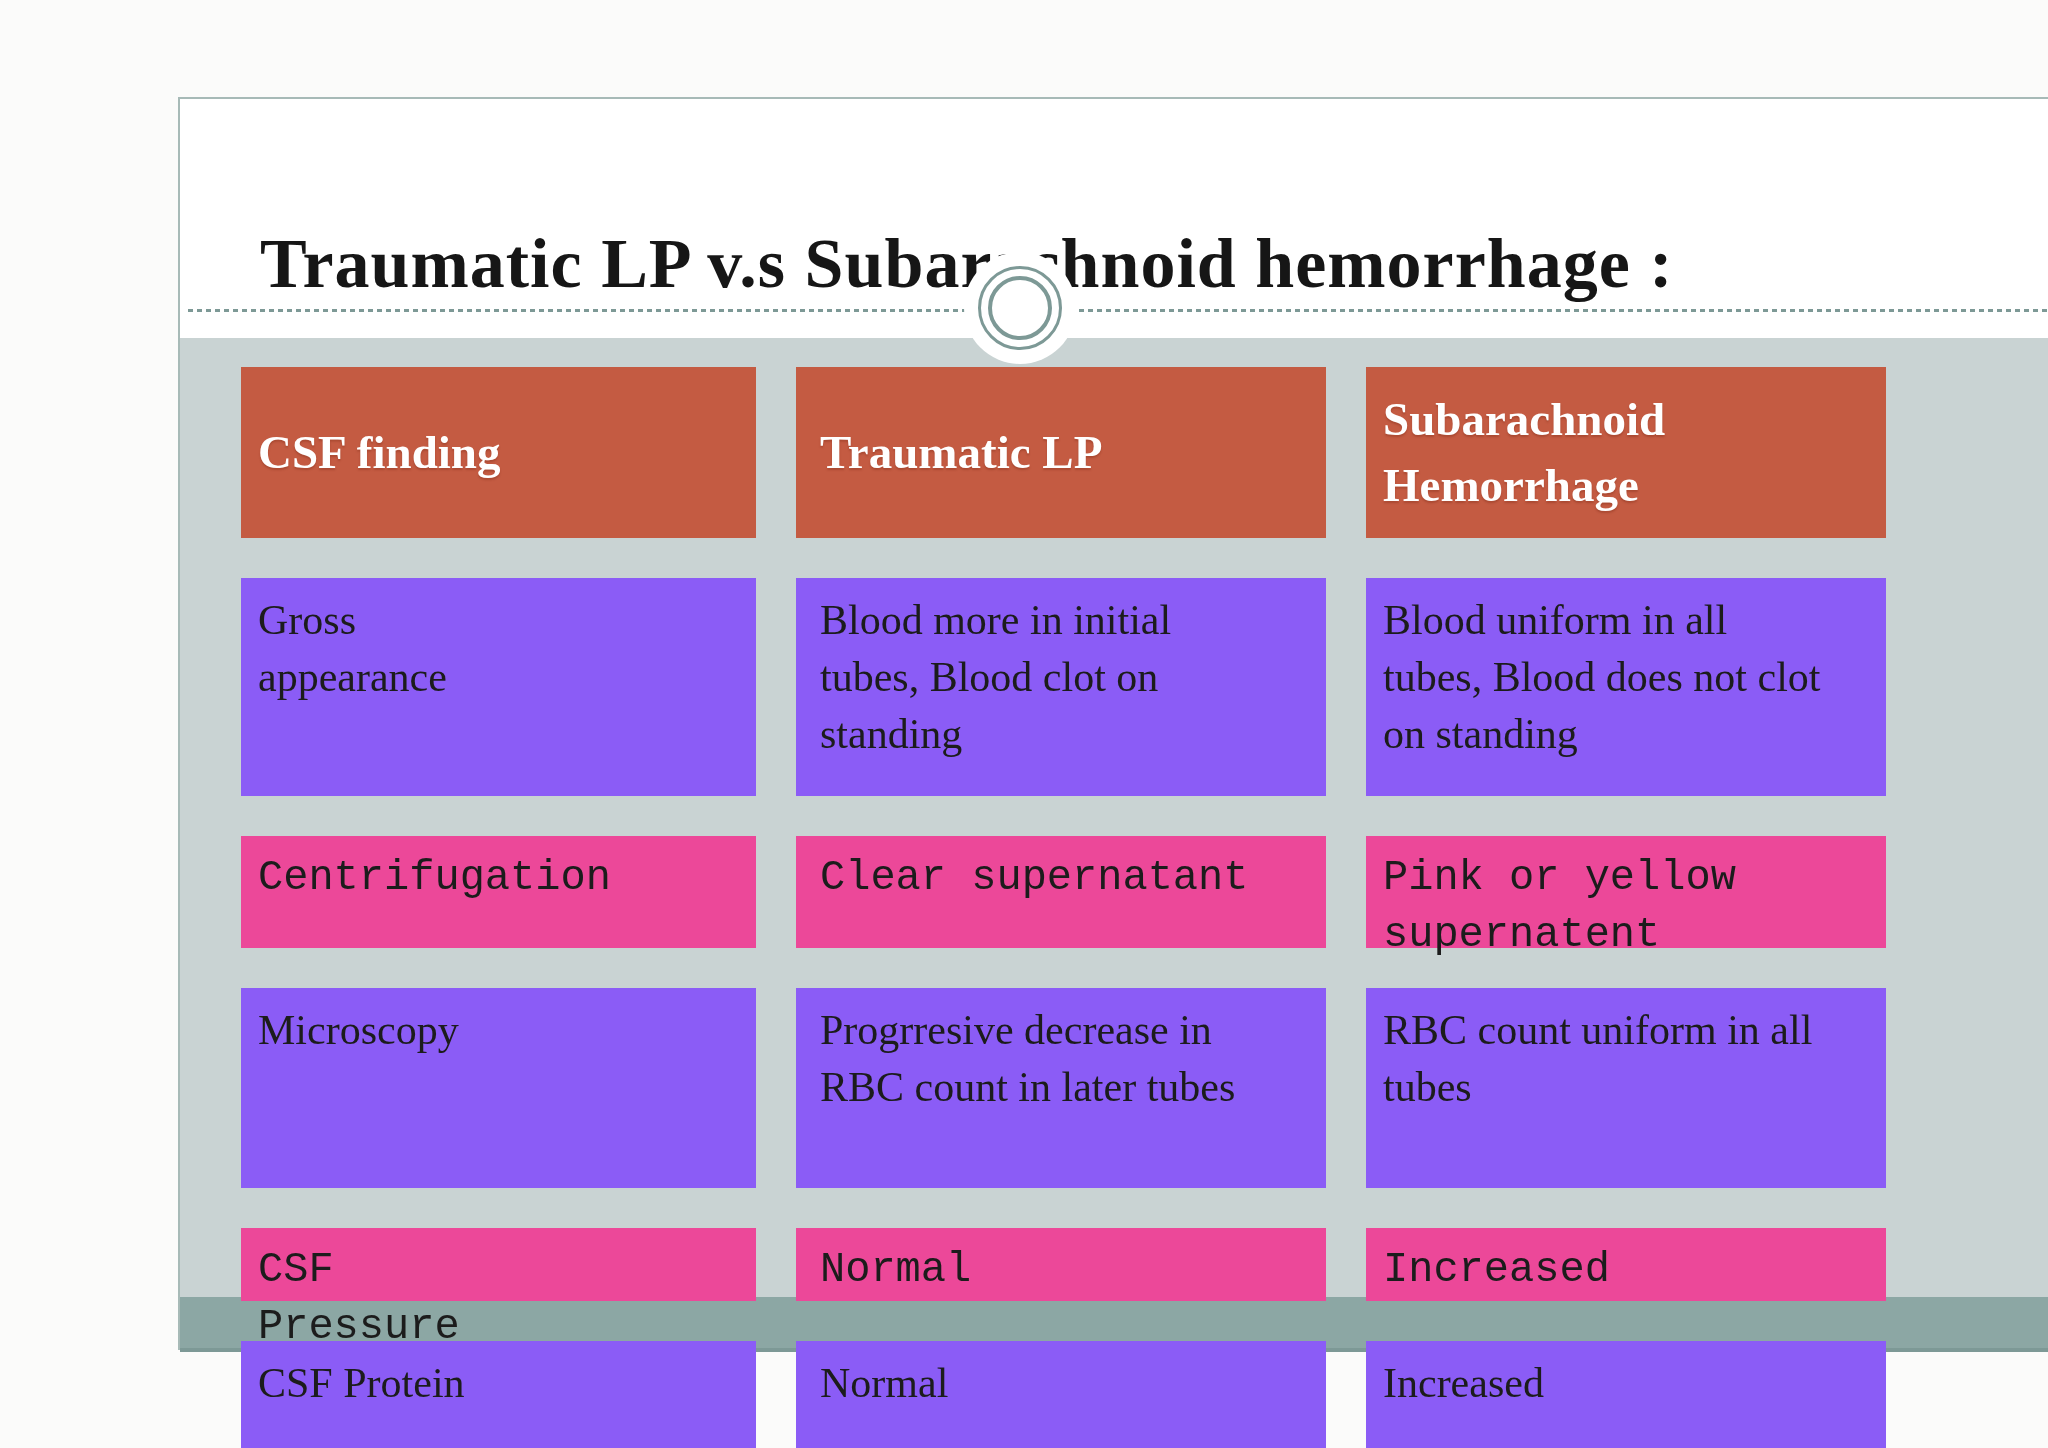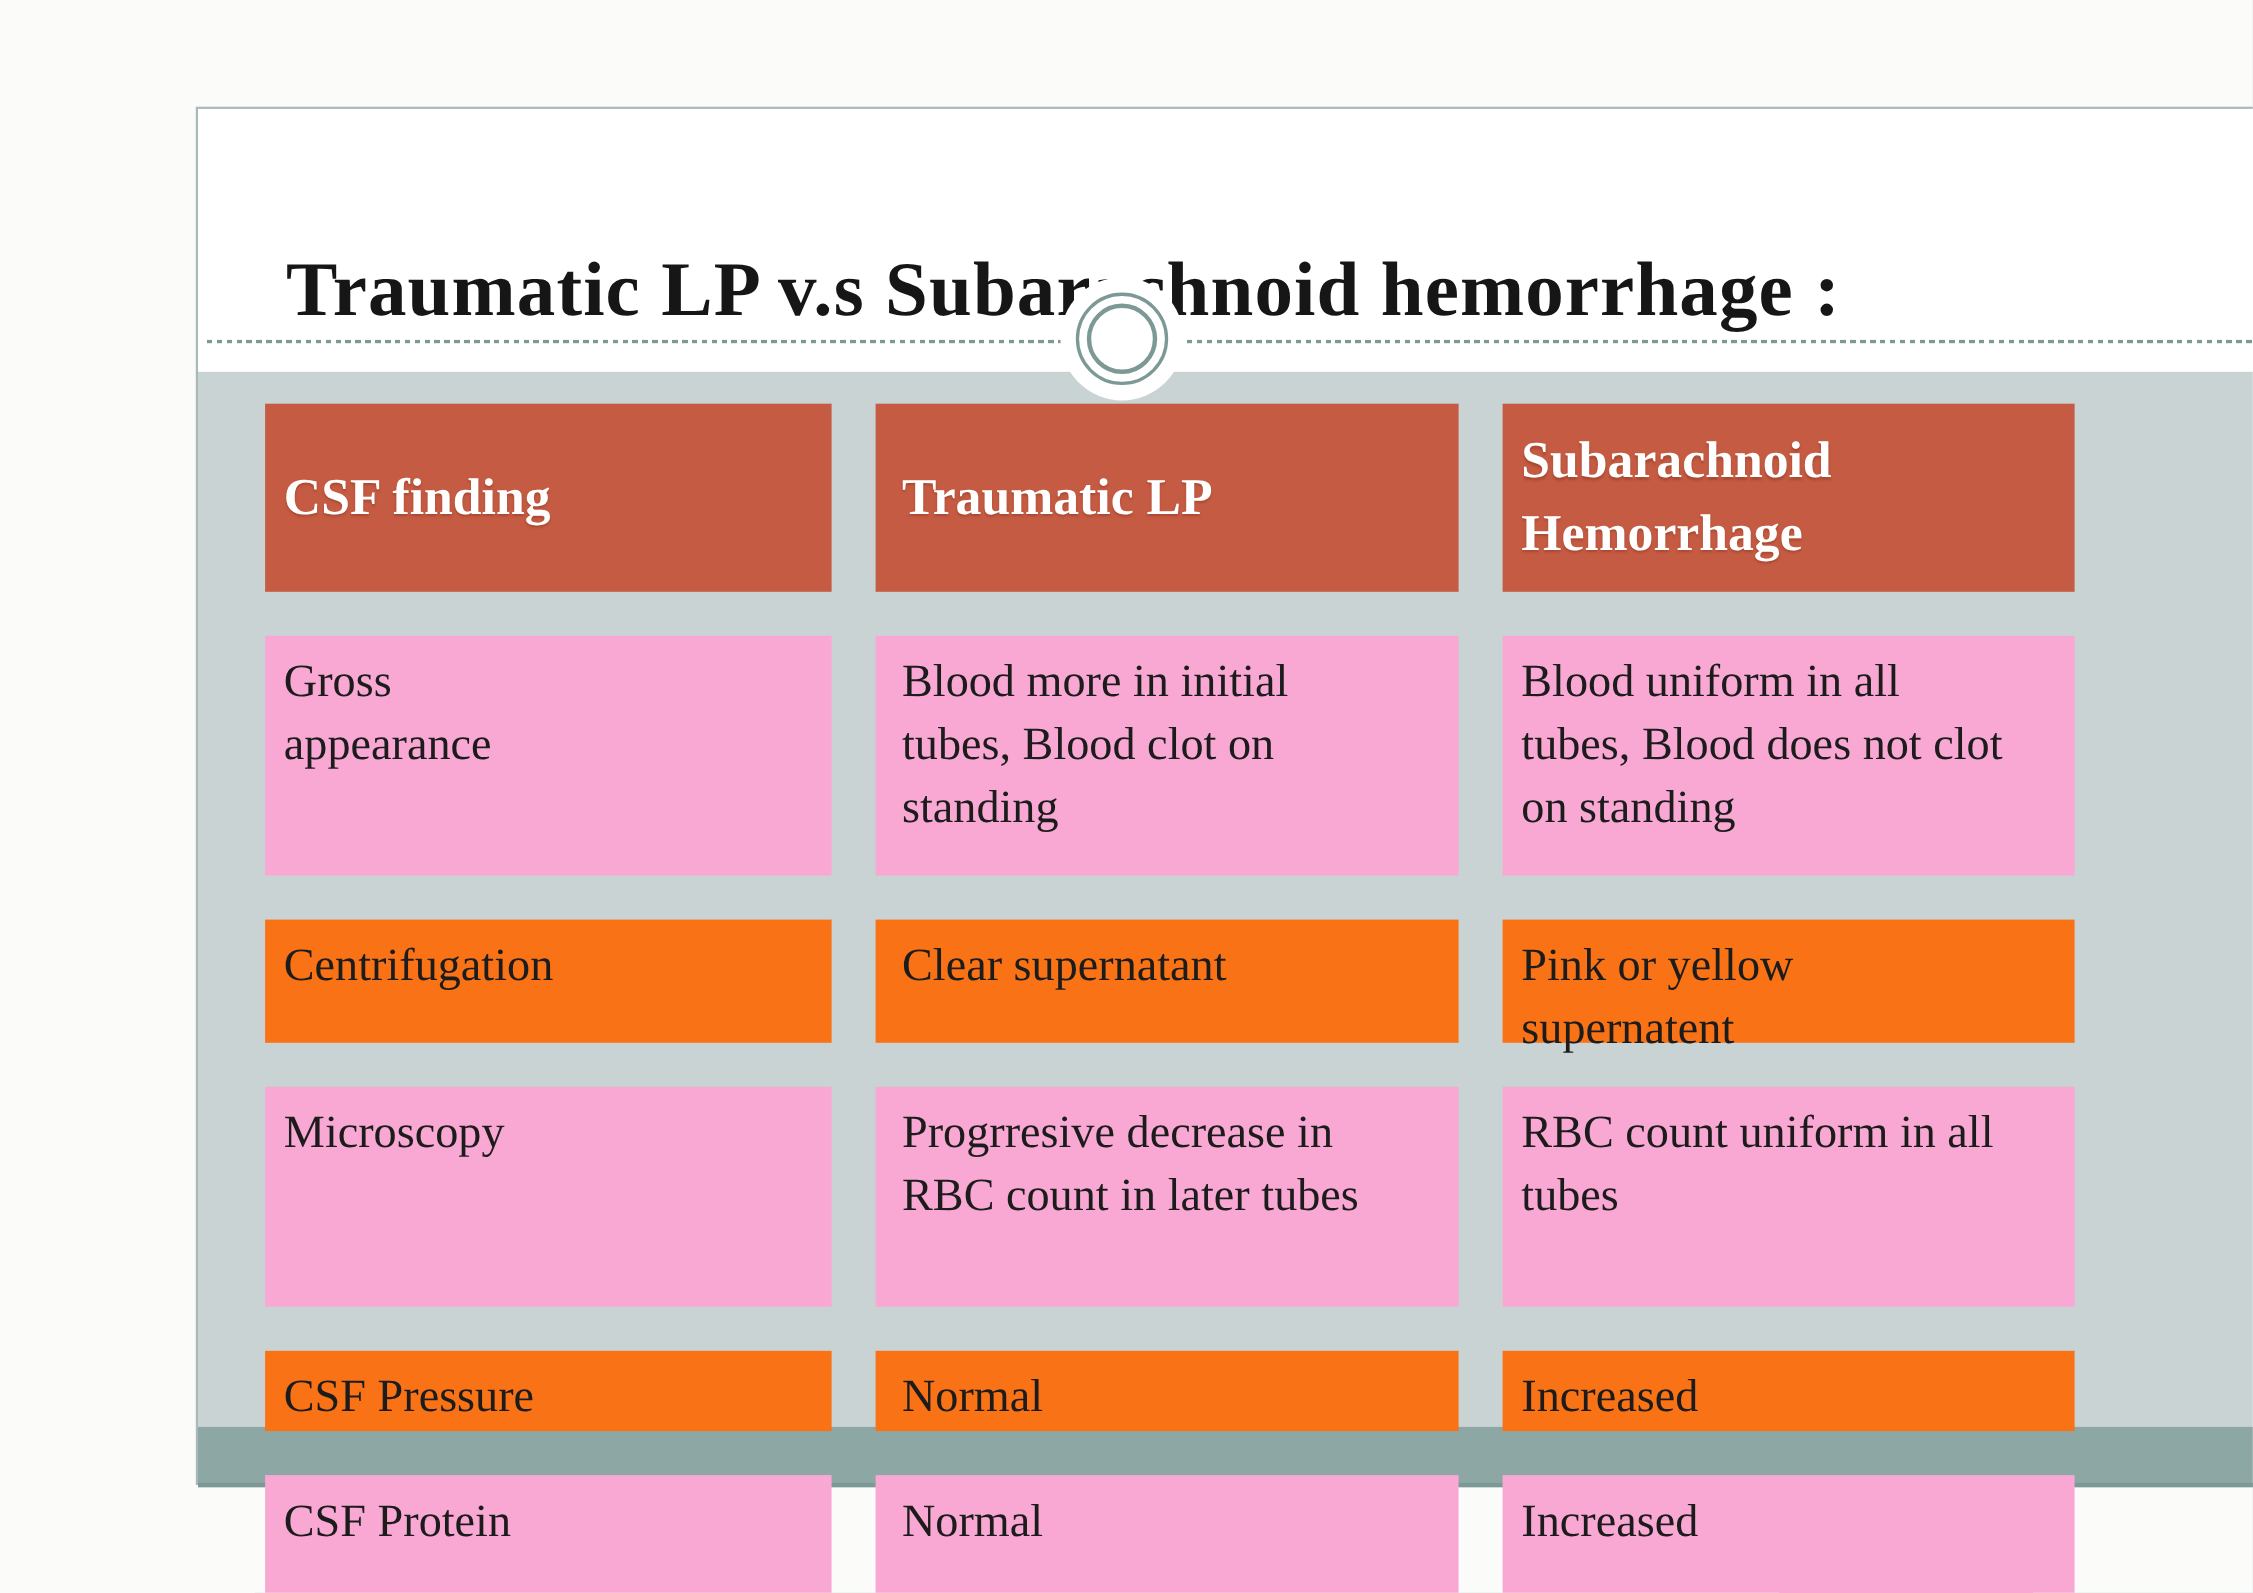--- a/index.html
+++ b/index.html
@@ -53,22 +53,22 @@
     text-shadow:0 2px 2px rgba(120,40,20,0.35);
   }
   .cell{
     font-size:42px;color:#1c1c1c;line-height:1.36;
     padding:14px 0 0 17px;box-sizing:border-box;
   }
   .cell .txt{display:block;}
   .col1 .txt{max-width:270px;}
   .col2{padding-right:70px;padding-left:24px;}
   .col3{padding-right:52px;}
-  .row-dark{background:#f9a8d4;}
-  .row-light{background:#f97316;}
+  .row-dark{background:#8b5cf6;}
+  .row-light{background:#ec4899;font-family:Liberation Mono, monospace;}
 </style>
 </head>
 <body>
 
 <div class="slide">
 
   <h1 class="title">Traumatic LP v.s Subarachnoid hemorrhage :</h1>
 
   <div class="dash-line"></div>
 

